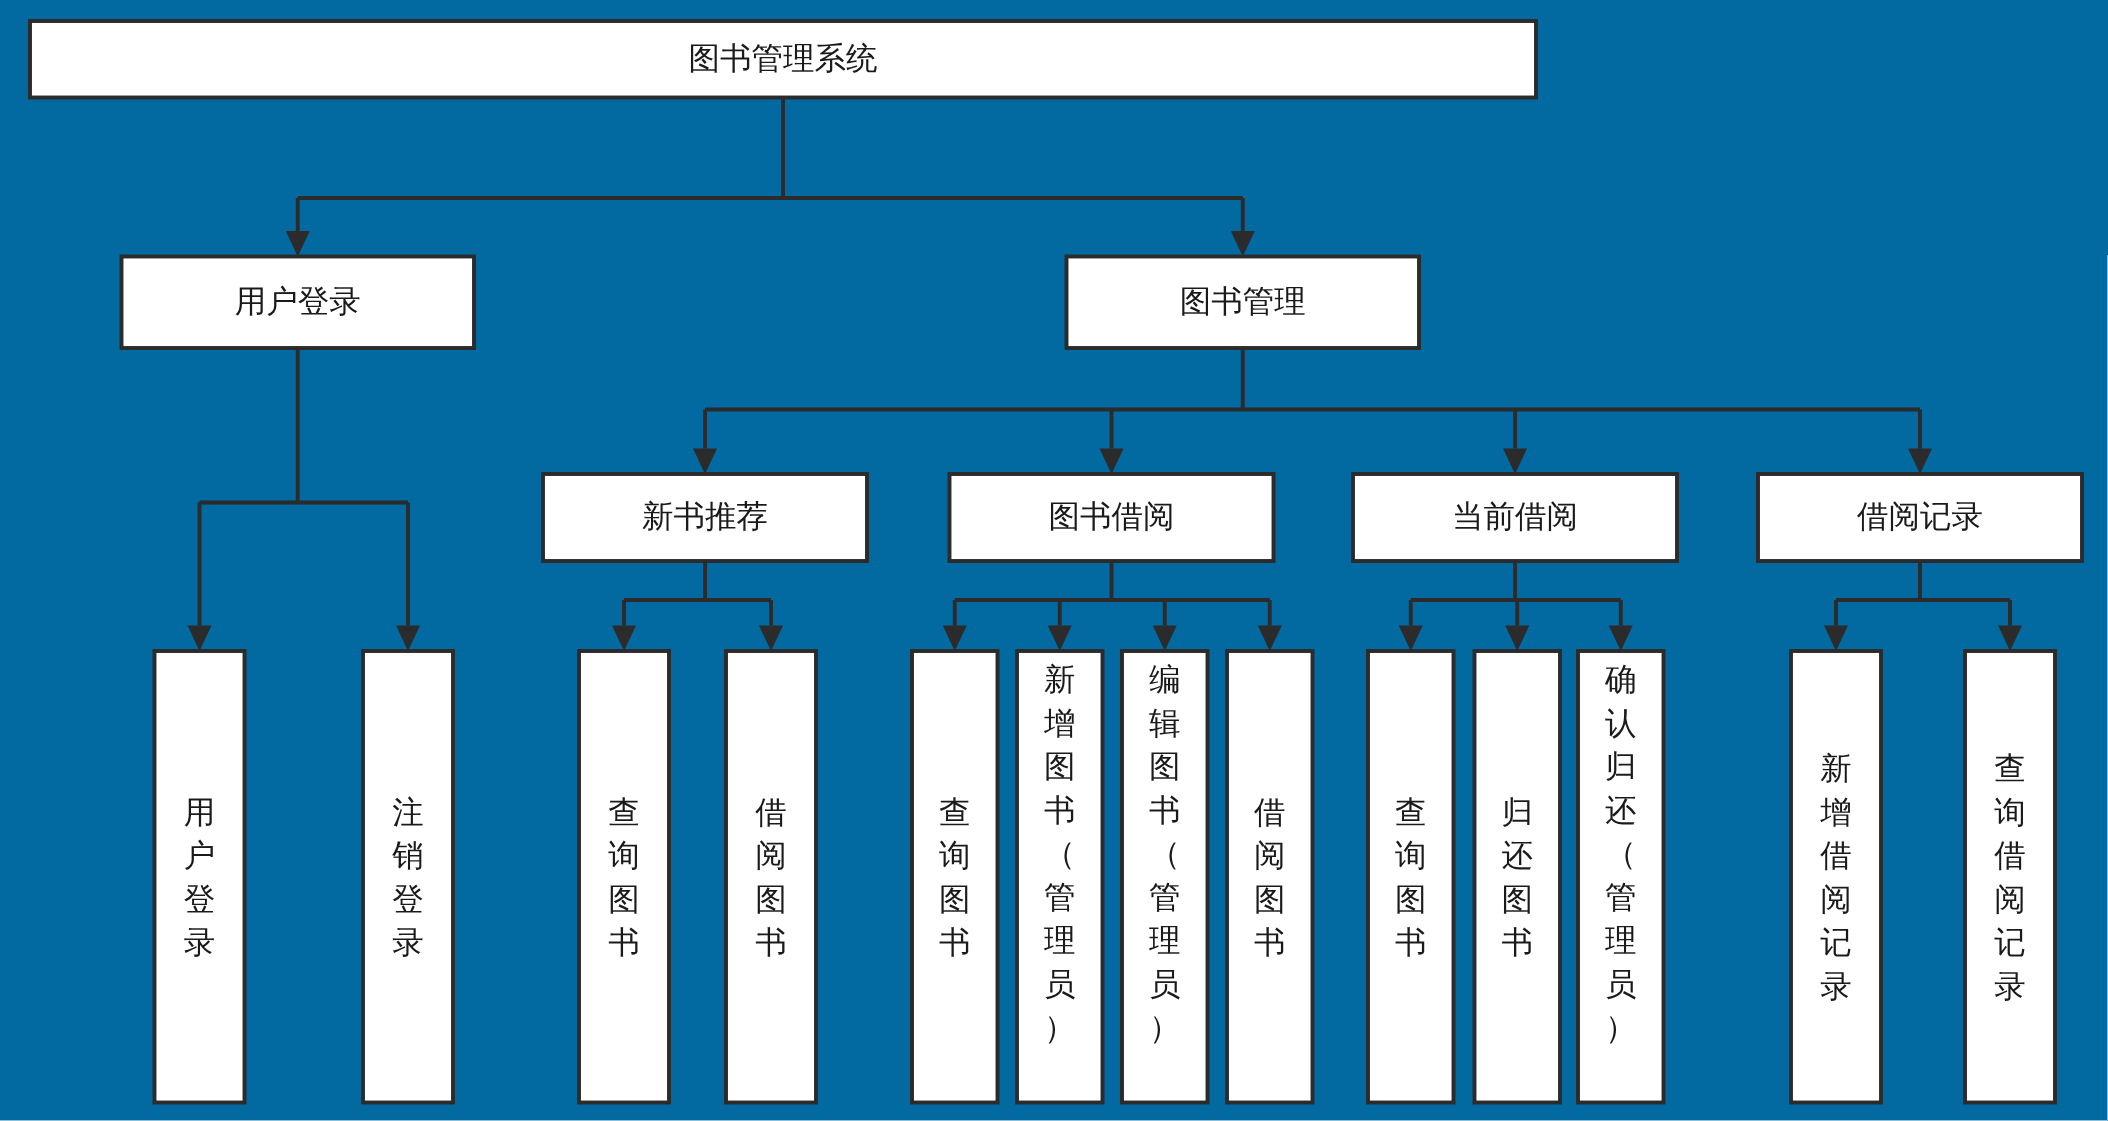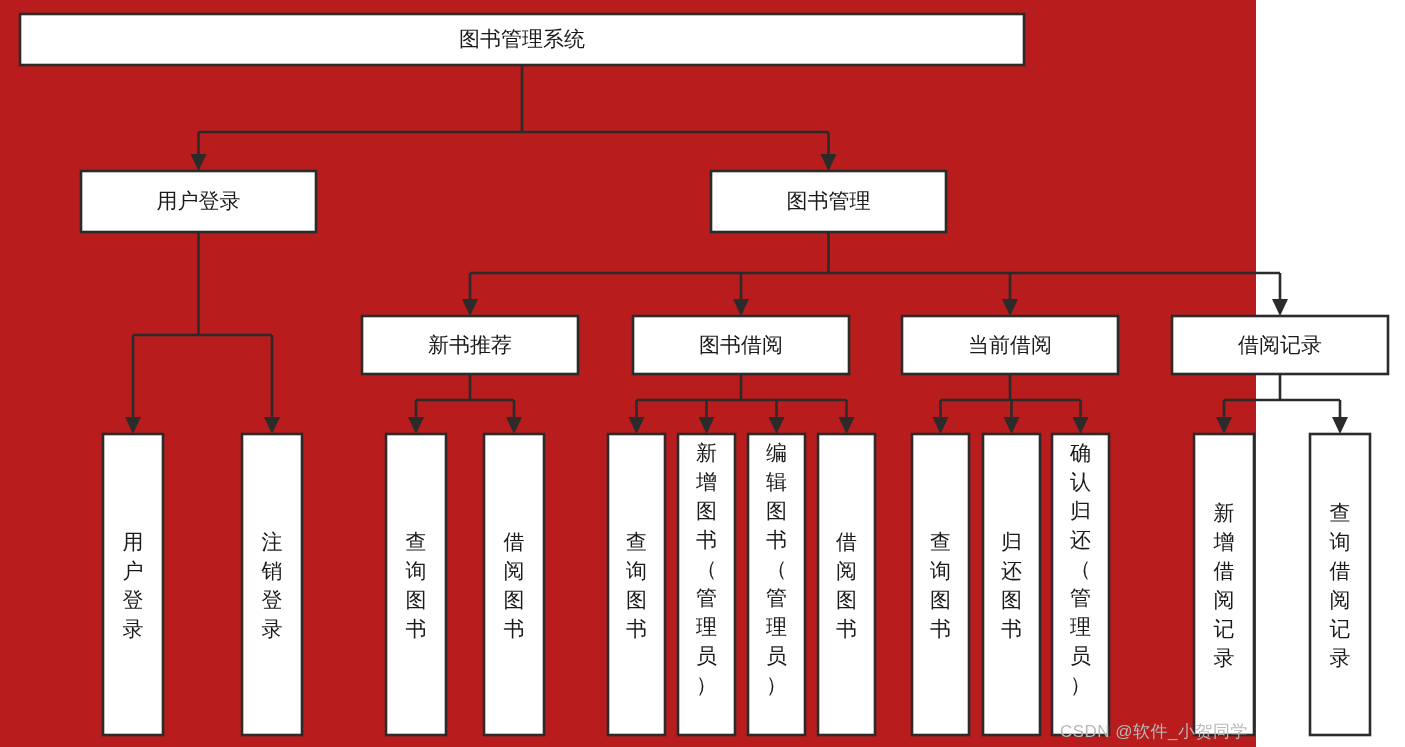--- a/index.html
+++ b/index.html
@@ -8,23 +8,23 @@
     background: #ffffff;
   }
   body {
     width: 1405px;
     height: 747px;
     font-family: "Liberation Sans", "DejaVu Sans", sans-serif;
     overflow: hidden;
   }
   #diagram-root {
     position: relative;
-    width: 1256px;
+    width: 1405px;
     height: 747px;
-    background: #b91c1c;
+    background: #0369a1;
   }
   svg#flow {
     position: absolute;
     left: 0;
     top: 0;
     width: 1405px;
     height: 747px;
     display: block;
   }
   .node-rect {
@@ -203,14 +203,13 @@
         <g>
           <rect x="1194" y="434" width="60" height="301" class="node-rect"></rect>
           <text class="node-label-vertical"><tspan x="1224" y="519.5">新</tspan><tspan x="1224" y="548.5">增</tspan><tspan x="1224" y="577.5">借</tspan><tspan x="1224" y="606.5">阅</tspan><tspan x="1224" y="635.5">记</tspan><tspan x="1224" y="664.5">录</tspan></text>
         </g>
         <g>
           <rect x="1310" y="434" width="60" height="301" class="node-rect"></rect>
           <text class="node-label-vertical"><tspan x="1340" y="519.5">查</tspan><tspan x="1340" y="548.5">询</tspan><tspan x="1340" y="577.5">借</tspan><tspan x="1340" y="606.5">阅</tspan><tspan x="1340" y="635.5">记</tspan><tspan x="1340" y="664.5">录</tspan></text>
         </g>
       </g>
   </svg>
-  <div class="watermark">CSDN @软件_小贺同学</div>
 </div>
 
 </body></html>

